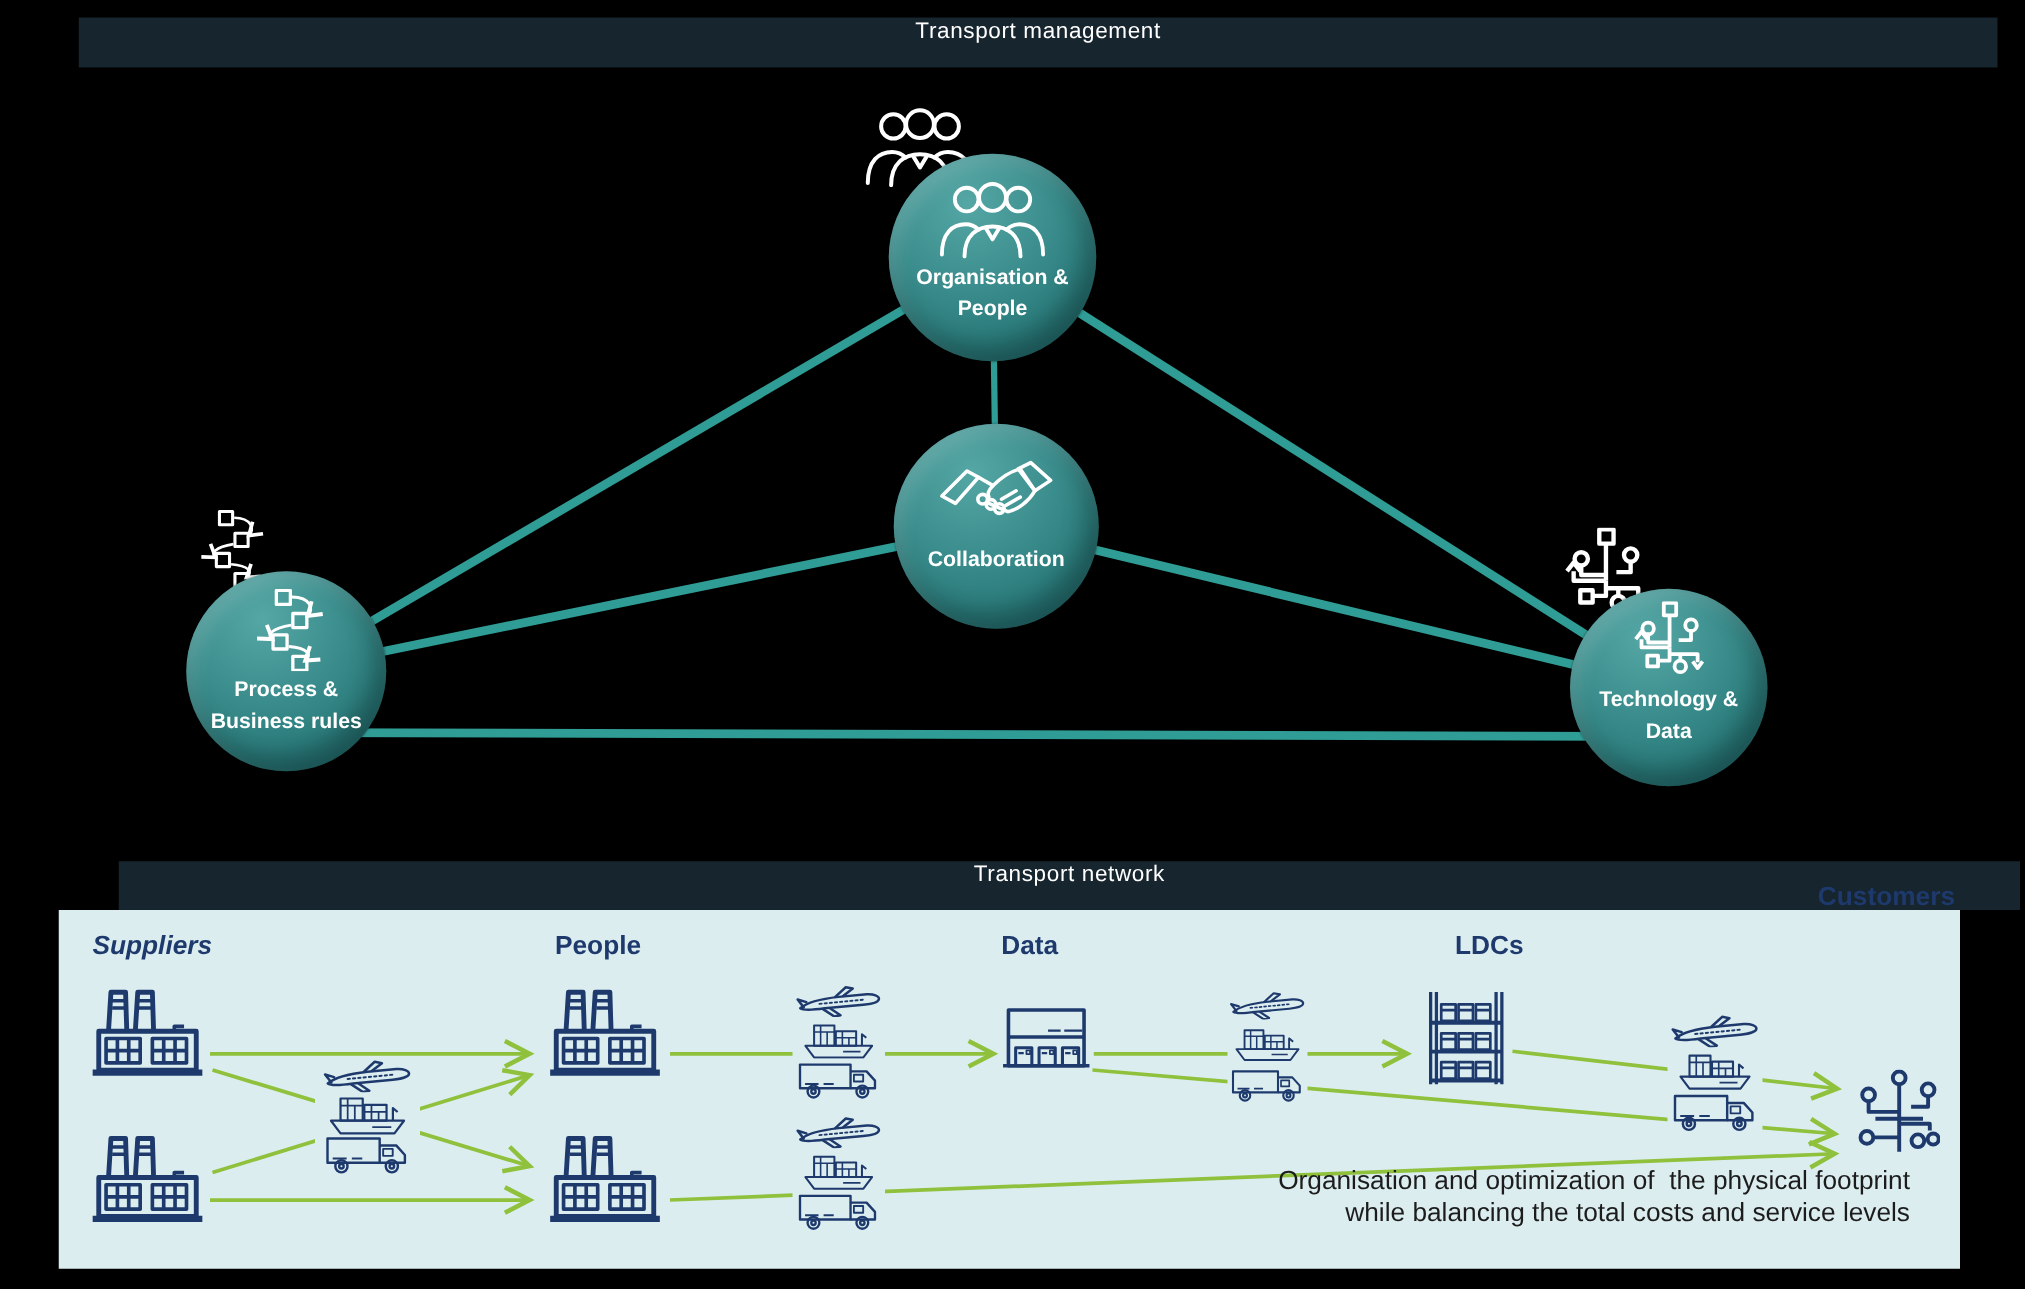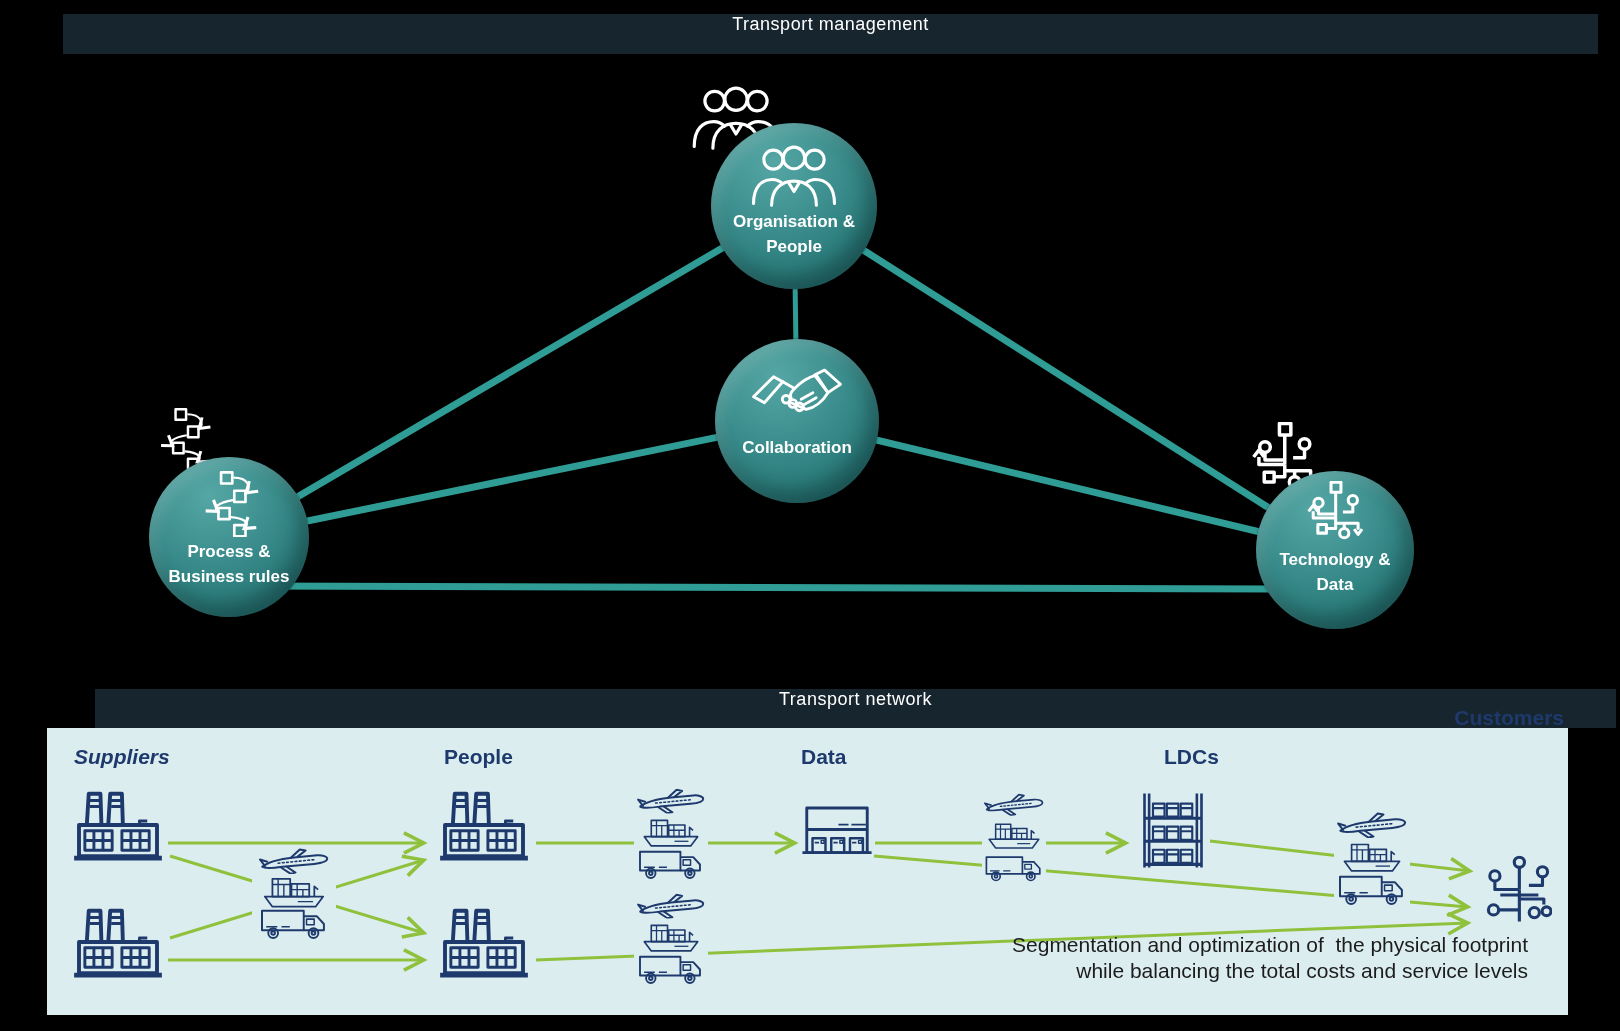--- a/index.html
+++ b/index.html
@@ -398,17 +398,17 @@
         <use href="#i-rack"></use>
       </svg>
   </div>
   <div class="iconbox" style="left:1484px;top:843px;width:68px;height:93px;">
     <svg class="navy" width="68" height="93" viewBox="0 0 100 100">
         <use href="#i-net"></use>
       </svg>
   </div>
 
   <div class="caption">
-    <span>Segmentation and optimization of  the physical footprint</span>
+    <span>Organisation and optimization of  the physical footprint</span>
     <span>while balancing the total costs and service levels</span>
   </div>
 
 </div>
 
 </body></html>

